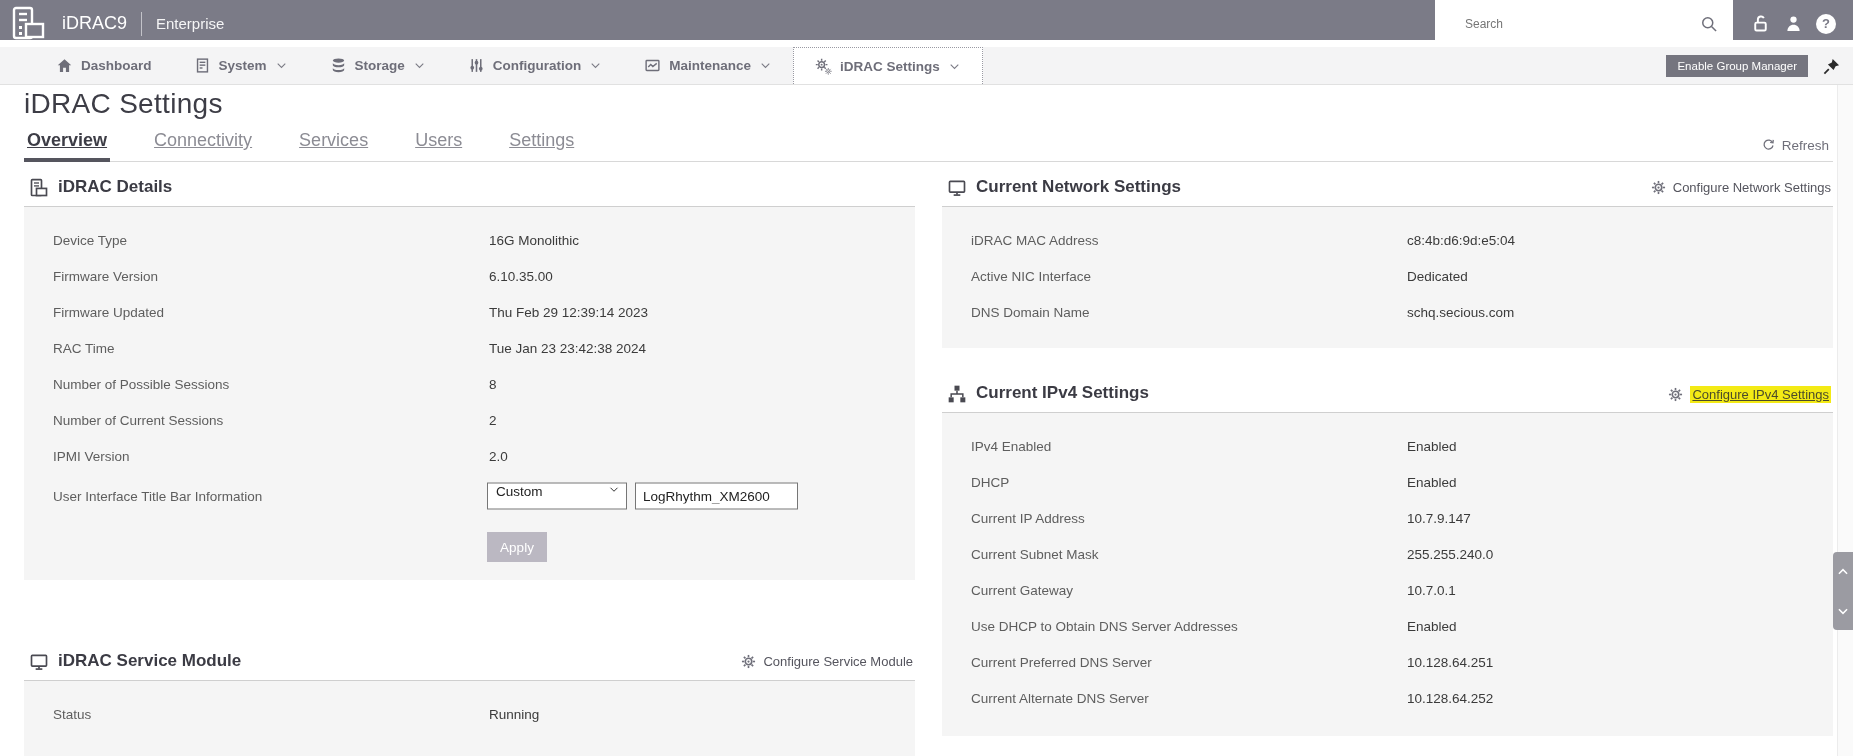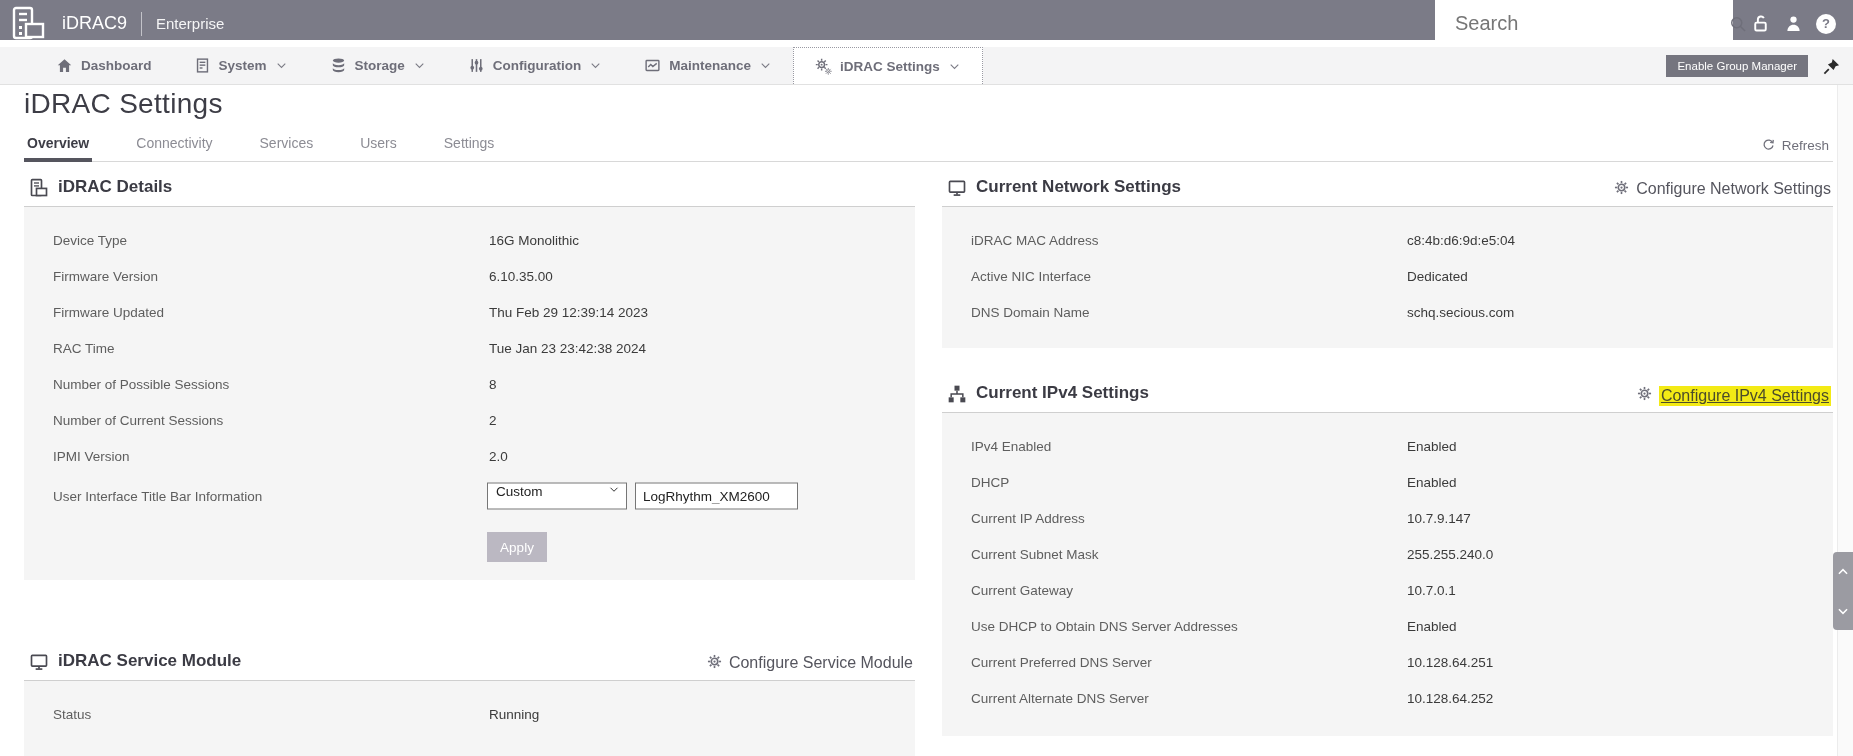--- a/index.html
+++ b/index.html
@@ -13,53 +13,53 @@
   .stage{position:absolute;top:0;left:0;width:1853px;height:756px;overflow:hidden;background:var(--pagebg);}
 
   
   .topbar{position:absolute;top:0;left:0;width:1853px;height:40px;background:var(--topbar);color:#fff;}
   .brand{position:absolute;left:8px;top:3px;display:flex;align-items:center;gap:14px;height:41px;}
   .logo{width:40px;height:40px;color:#fff;}
   .product{font-size:18px;color:#fff;}
   .brand-sep{width:1px;height:24px;background:rgba(255,255,255,.55);}
   .edition{font-size:15px;color:rgba(255,255,255,.92);}
   .searchbox{position:absolute;left:1435px;top:0;width:298px;height:47px;background:#fff;display:flex;align-items:center;}
-  .searchbox input{flex:1;border:none;outline:none;font-size:20px;padding:0 8px 0 20px;color:#333;background:transparent;}
+  .searchbox input{flex:1;border:none;outline:none;font-size:12px;padding:0 8px 0 30px;color:#333;background:transparent;}
   .searchbox input::placeholder{color:#767676;}
   .search-ic{width:20px;height:20px;color:#6f6f7a;margin-right:14px;flex:0 0 auto;}
   .topicons{position:absolute;left:1733px;top:0;width:120px;height:47px;display:flex;align-items:center;justify-content:center;gap:12px;}
   .topic{width:21px;height:21px;color:#fff;cursor:pointer;}
   .help-circle{width:20px;height:20px;border-radius:50%;background:#fff;color:var(--topbar);font-size:13px;font-weight:bold;display:flex;align-items:center;justify-content:center;cursor:pointer;}
 
   
   .navbar{position:absolute;top:47px;left:0;width:1853px;height:38px;background:var(--navbg);border-bottom:1px solid #e1e1e1;display:flex;align-items:stretch;}
   .nav-items{display:flex;align-items:stretch;padding-left:35px;}
   .nav-item{display:flex;align-items:center;gap:8px;color:var(--navtext);font-size:13.5px;font-weight:600;padding:0 21px;cursor:pointer;white-space:nowrap;}
   .nav-item .nic{width:17px;height:17px;flex:0 0 auto;}
   .nav-item .chev{width:13px;height:13px;opacity:.9;}
   .nav-item.active{background:#fff;border:1px dotted #9a9aa3;border-bottom:none;}
   .nav-right{position:absolute;right:0;top:0;height:38px;display:flex;align-items:center;gap:14px;padding-right:12px;}
   .egm-btn{background:#75757f;color:#fff;font-size:11.5px;border:none;height:22px;padding:0 11px;cursor:pointer;}
   .pin{width:19px;height:19px;color:#2b2b2b;cursor:pointer;}
 
   
   .page-title{position:absolute;left:24px;top:88px;font-size:28px;font-weight:400;color:var(--titletext);letter-spacing:.3px;}
   .tabbar{position:absolute;left:24px;top:130px;width:1809px;height:32px;border-bottom:1px solid #d8d8d8;display:flex;align-items:flex-end;}
-  .tab{font-size:14px;color:var(--tabinactive);padding:0 3px 10px 3px;margin-right:41px;cursor:pointer;position:relative;}
+  .tab{font-size:18px;color:var(--tabinactive);padding:0 3px 10px 3px;margin-right:41px;cursor:pointer;position:relative;text-decoration:underline;}
   .tab.active{color:var(--tabactive);font-weight:600;}
   .tab.active::after{content:"";position:absolute;left:0;right:0;bottom:-1px;height:4px;background:var(--tabline);}
   .refresh{position:absolute;right:4px;bottom:8px;display:flex;align-items:center;gap:6px;color:#6f6f7a;font-size:13.5px;cursor:pointer;}
   .refresh .ric{width:15px;height:15px;}
 
   
   .panel{position:absolute;width:891px;}
   .panel-head{position:relative;height:30px;}
   .ph-icon{position:absolute;left:5px;top:2px;width:20px;height:20px;color:#4a4a52;}
   .ph-title{position:absolute;left:34px;top:1px;font-size:17px;font-weight:600;color:#3b3b44;}
-  .panel-link{position:absolute;right:2px;top:4px;display:flex;gap:7px;font-size:16px;color:var(--link);cursor:pointer;}
+  .panel-link{position:absolute;right:2px;top:4px;display:flex;align-items:center;gap:7px;font-size:13px;color:var(--link);cursor:pointer;}
   .panel-link .link-gear{width:15px;height:15px;color:#6f6f7a;}
   .panel-link .hl{background:var(--highlight);text-decoration:underline;padding:1px 2px;color:#4c4c2a;}
   .panel-div{border-bottom:1px solid #cfcfcf;}
   .panel-body{background:var(--panelbody);padding-top:15px;}
   .row{position:relative;height:36px;}
   .row-label{position:absolute;left:29px;top:50%;transform:translateY(-50%);font-size:13.5px;color:var(--label);}
   .row-value{position:absolute;left:465px;top:50%;transform:translateY(-50%);font-size:13.5px;color:var(--value);}
   .row.tall{height:44px;}
 
   .select{position:absolute;left:463px;top:50%;transform:translateY(-50%);width:140px;height:27px;background:#fff;border:1px solid #767676;display:flex;font-size:13.5px;color:#222;padding-left:8px;cursor:pointer;}

